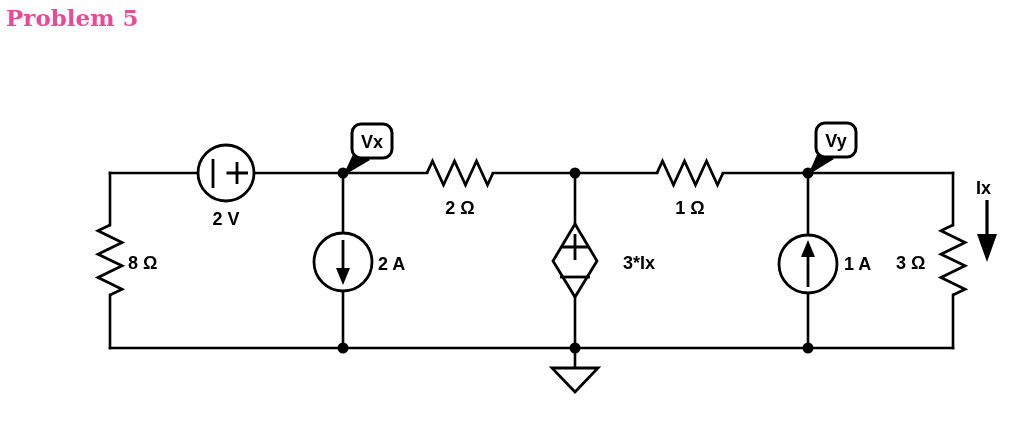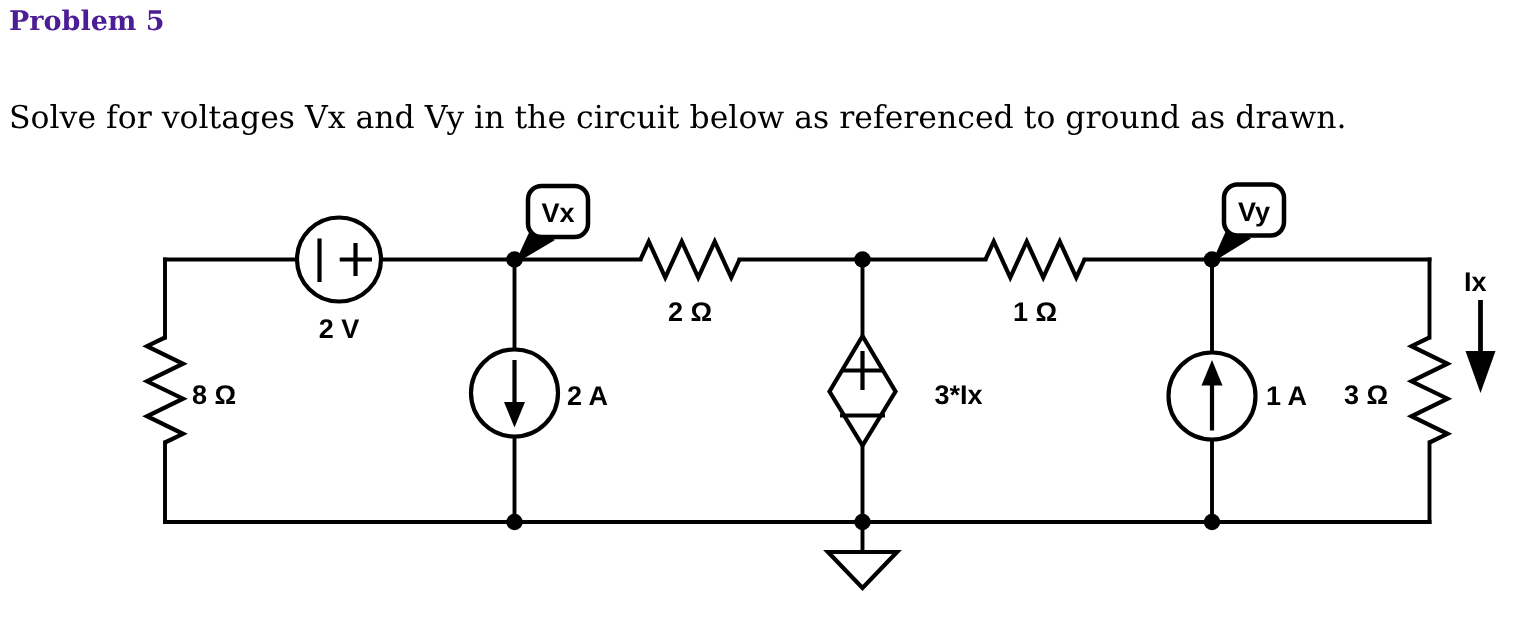--- a/index.html
+++ b/index.html
@@ -13,24 +13,24 @@
     height: 429px;
     background: #ffffff;
     overflow: hidden;
     font-family: "DejaVu Serif", serif;
     color: #000000;
   }
   .problem-title {
     position: absolute;
     left: 6px;
     top: 4px;
-    font-size: 18px;
+    font-size: 23px;
     font-weight: bold;
     font-family: "DejaVu Serif", serif;
-    color: #4c1d95;
+    color: #ec4899;
   }
   .instruction {
     position: absolute;
     left: 6px;
     top: 66px;
     width: 990px;
     font-size: 21px;
     font-family: "DejaVu Serif", serif;
     color: #000000;
     white-space: nowrap;
@@ -75,21 +75,20 @@
     stroke-width: 3;
     fill: #ffffff;
   }
 </style>
 </head>
 <body>
 
 <div id="page">
 
   <div class="problem-title">Problem 5</div>
-  <div class="instruction">Solve for voltages Vx and Vy in the circuit below as referenced to ground as drawn.</div>
 
   <svg id="circuit-svg" viewBox="0 0 1024 429">
 
     <g>
       <path class="wire" d="M110,173 H198"></path>
       <path class="wire" d="M254,173 H427"></path>
       <path class="wire" d="M493,173 H657"></path>
       <path class="wire" d="M723,173 H953"></path>
       <path class="wire" d="M110,173 V225"></path>
       <path class="wire" d="M110,295 V348"></path>

